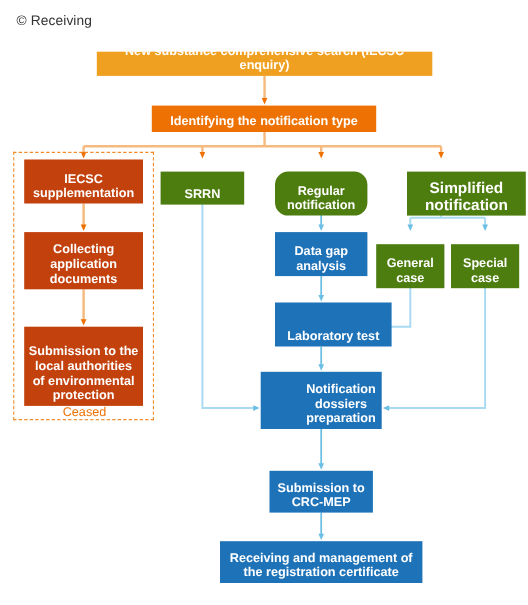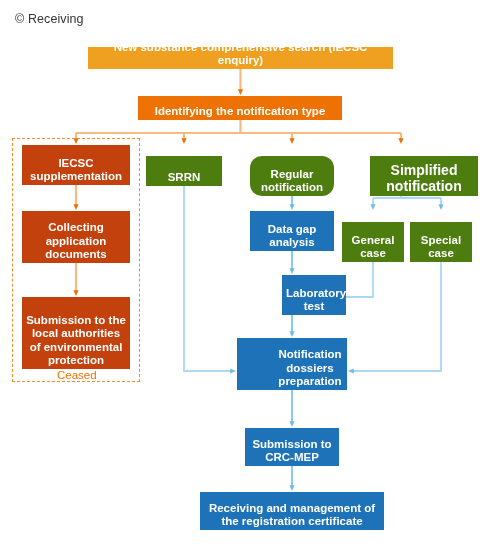--- a/index.html
+++ b/index.html
@@ -163,21 +163,21 @@
   </div>
 
   <div class="node n-lightblue" style="left:342px; top:211px; width:62px; height:40px; font-size:11.5px;">
     <span>General case</span>
   </div>
 
   <div class="node n-lightblue" style="left:410px; top:211px; width:62px; height:40px; font-size:11.5px;">
     <span>Special case</span>
   </div>
 
-  <div class="node n-darkblue" style="left:250px; top:275px; width:64px; height:40px; font-size:11.5px;margin-left:32px;">
+  <div class="node n-darkblue" style="left:250px; top:275px; width:106px; height:40px; font-size:11.5px;">
     <span>Laboratory test</span>
   </div>
 
   <div class="node n-green" style="left:22px; top:297px; width:108px; height:72px; font-size:11.5px;">
     <span>Submission to the local authorities of environmental protection</span>
   </div>
 
   <div class="node n-darkblue" style="left:237px; top:338px; width:110px; height:52px; font-size:11.5px;padding-left:40px;">
     <span>Notification dossiers preparation</span>
   </div>

